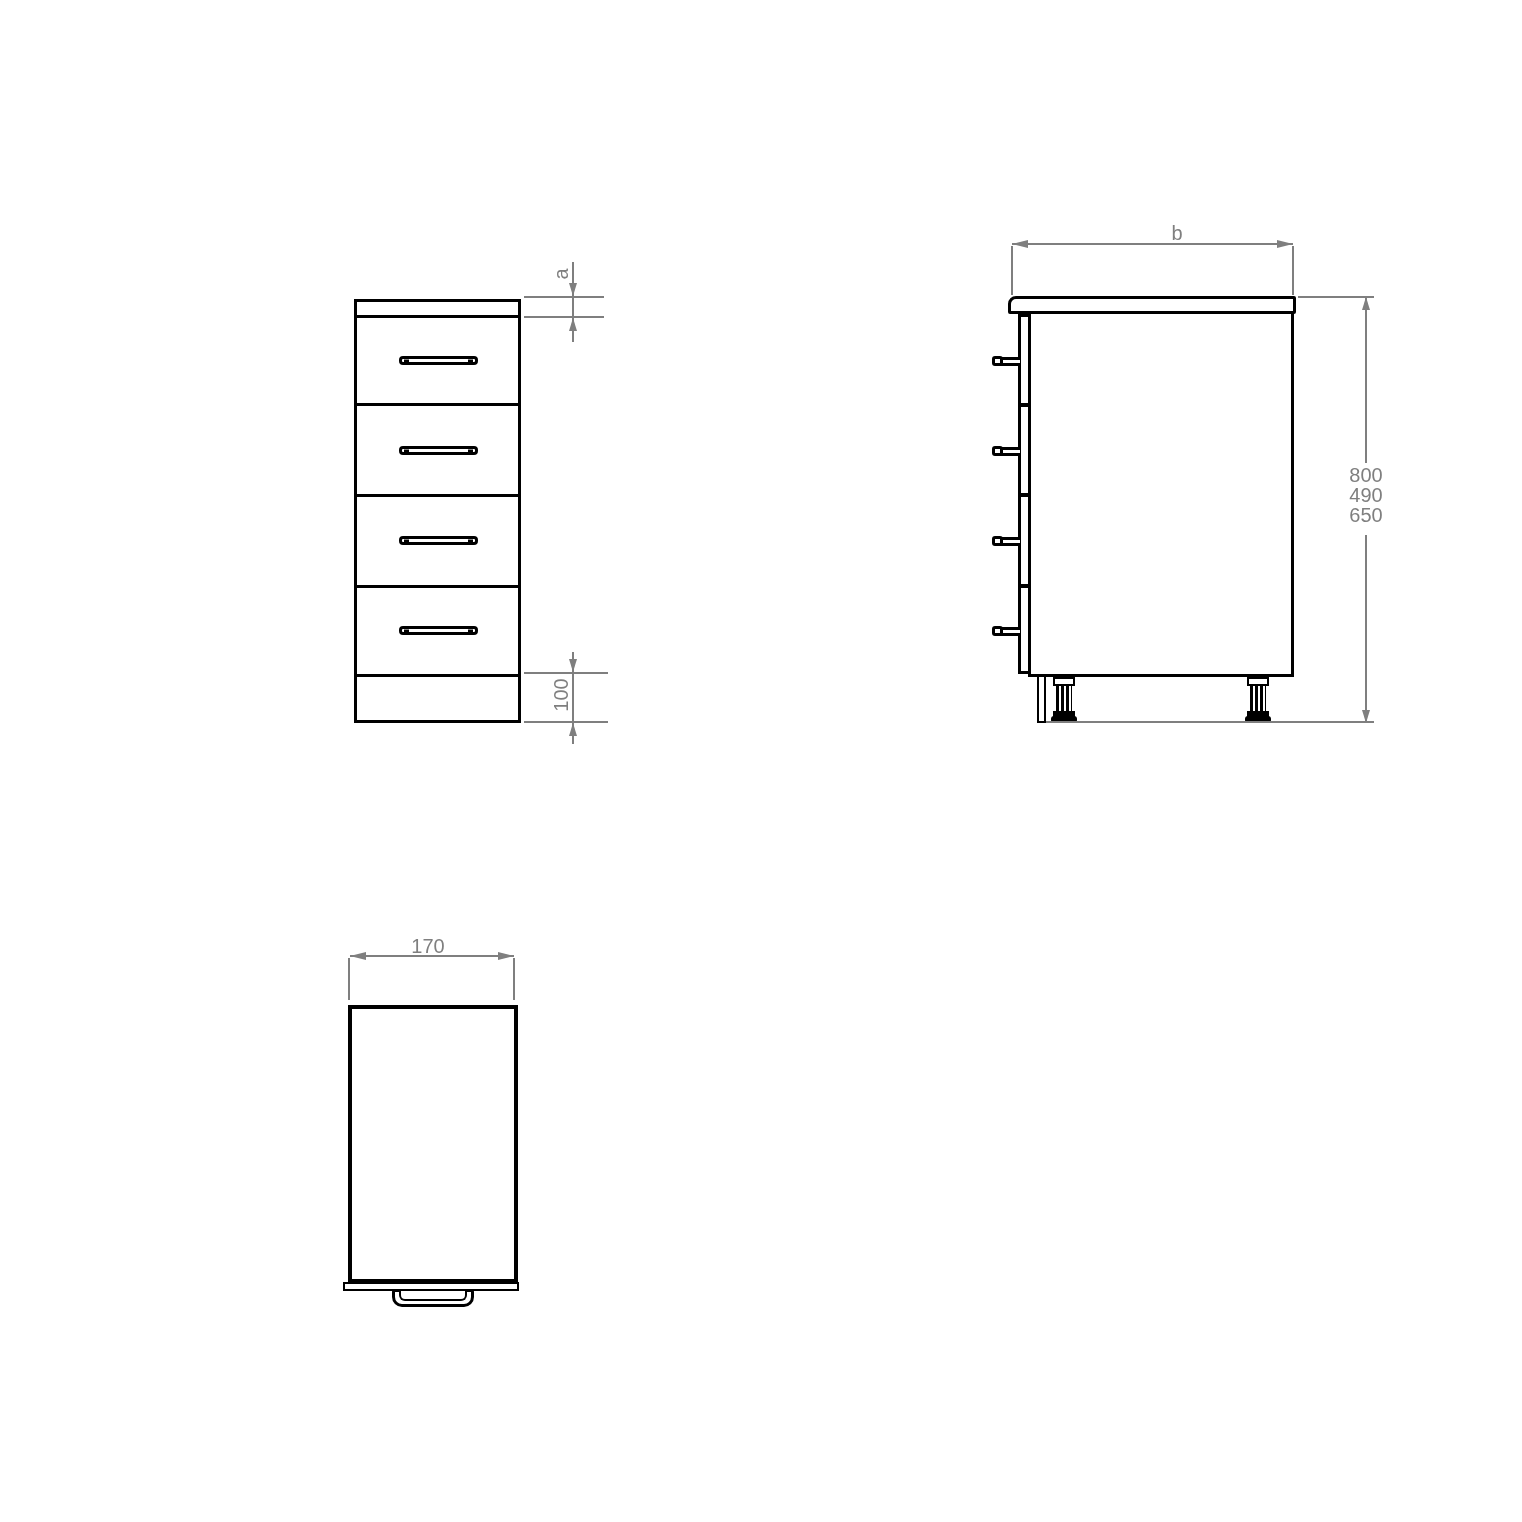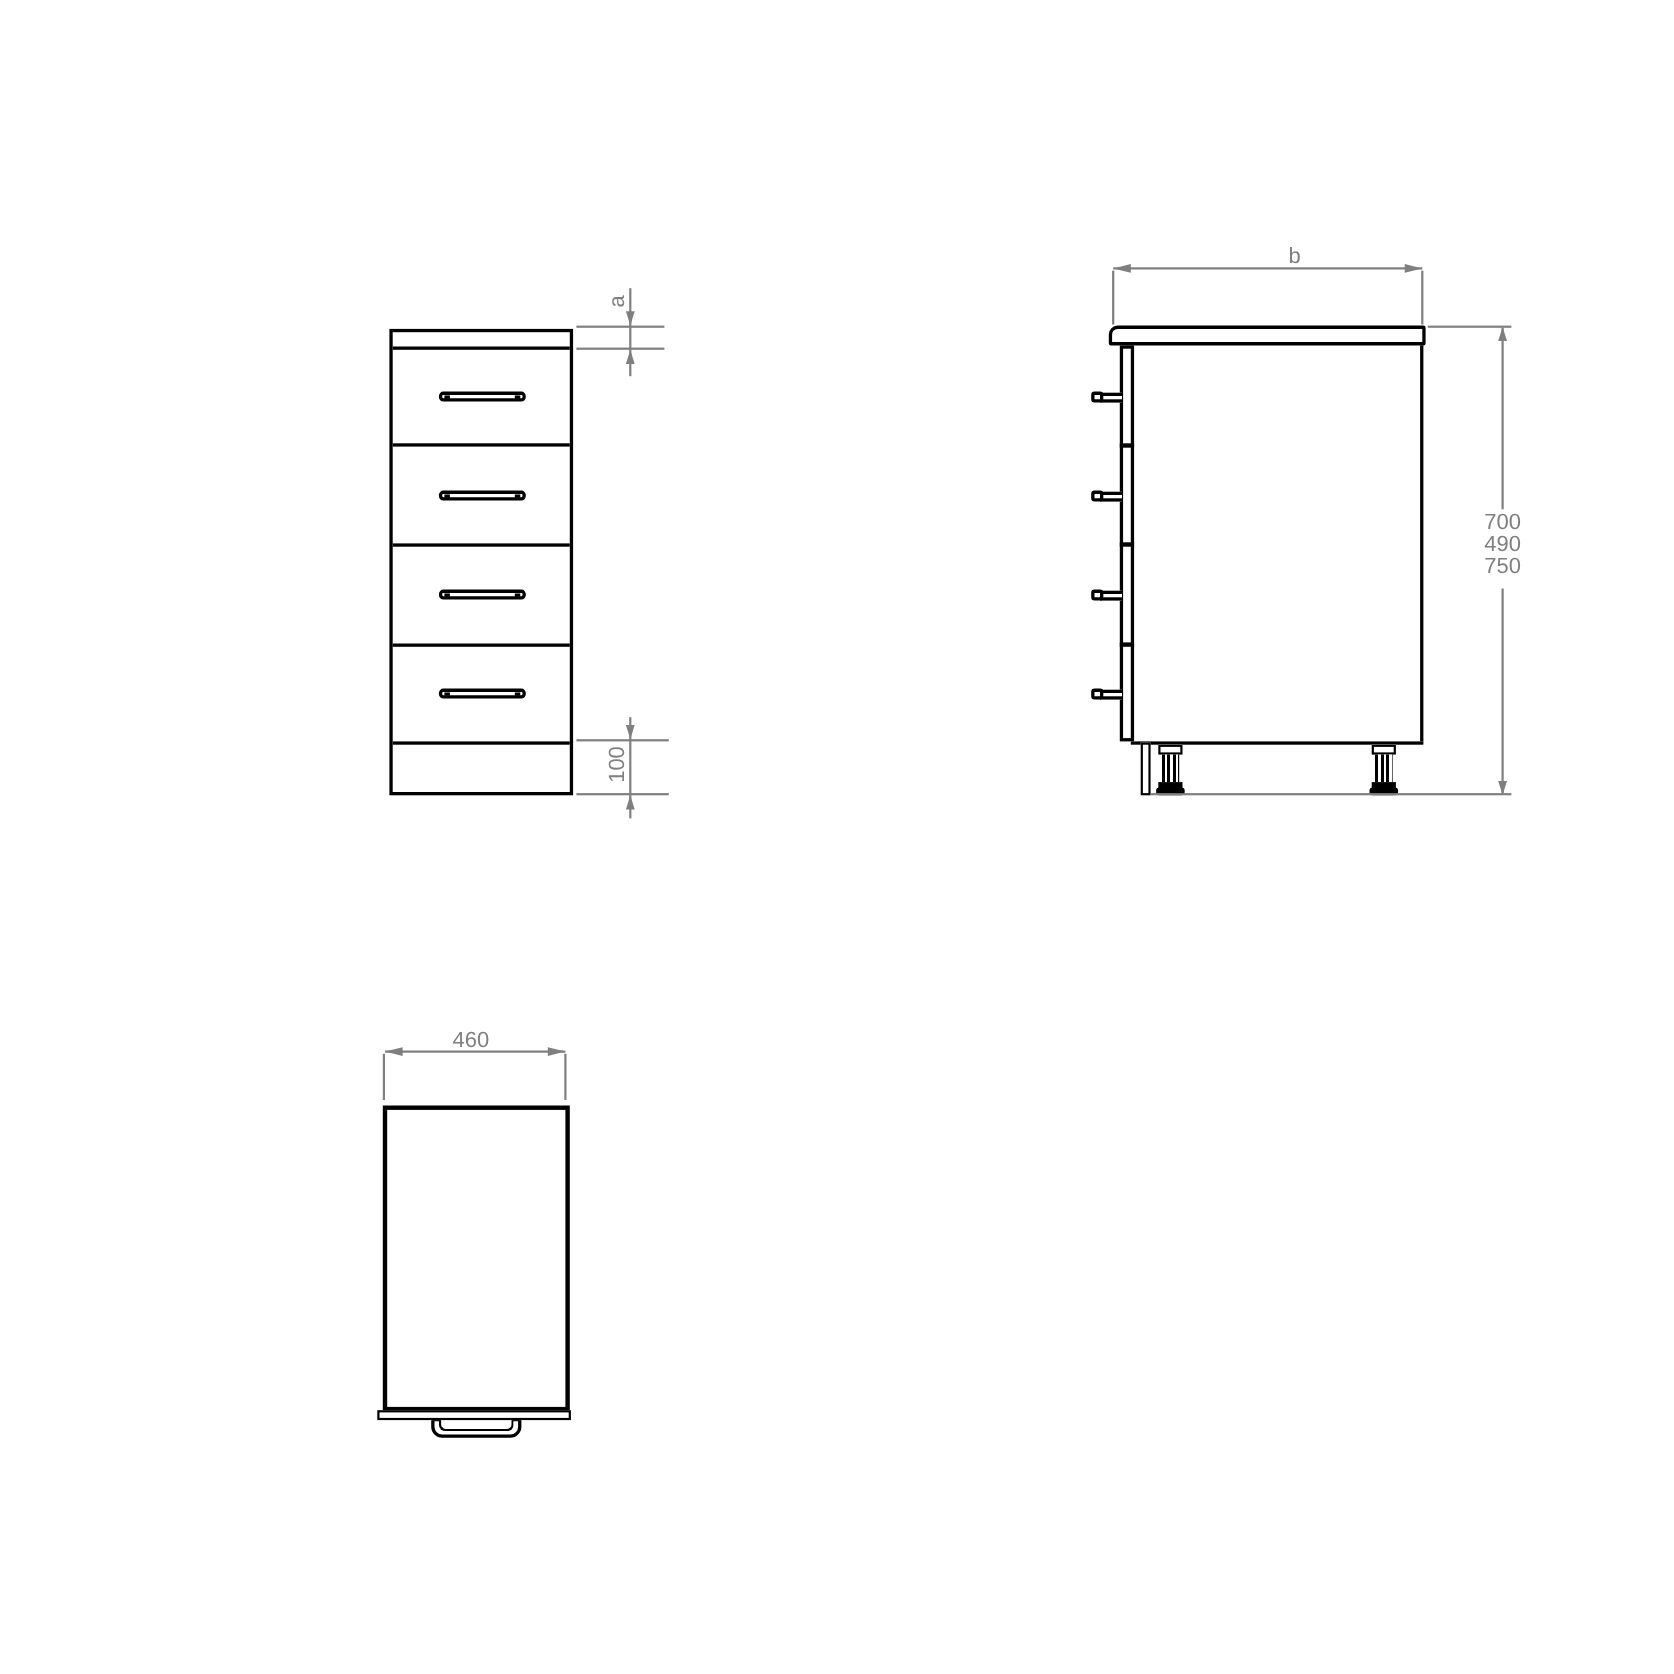--- a/index.html
+++ b/index.html
@@ -139,28 +139,28 @@
   </div>
 
   <div class="g">
     <div class="dln" style="left:1298px;top:296px;width:76px;height:2px;"></div>
     <div class="dln" style="left:1046px;top:721px;width:328px;height:2px;"></div>
     <div class="dln" style="left:1365px;top:298px;width:2px;height:165px;"></div>
     <div class="dln" style="left:1365px;top:535px;width:2px;height:186px;"></div>
     <div class="arr up" style="left:1362px;top:297px;"></div>
     <div class="arr down" style="left:1362px;top:710px;"></div>
     <div class="heights" style="left:1366px;top:465px;">
-      <span>700</span>
+      <span>800</span>
       <span>490</span>
-      <span>750</span>
+      <span>650</span>
     </div>
   </div>
 
   <div class="g">
     <div class="dln" style="left:350px;top:955px;width:164px;height:2px;"></div>
     <div class="arr left" style="left:350px;top:952px;"></div>
     <div class="arr right" style="left:498px;top:952px;"></div>
     <div class="dln" style="left:348px;top:958px;width:2px;height:42px;"></div>
     <div class="dln" style="left:513px;top:958px;width:2px;height:42px;"></div>
-    <div class="dim-label ctr" style="left:428px;top:946px;">460</div>
+    <div class="dim-label ctr" style="left:428px;top:946px;">170</div>
   </div>
 
 </div>
 
 </body></html>

